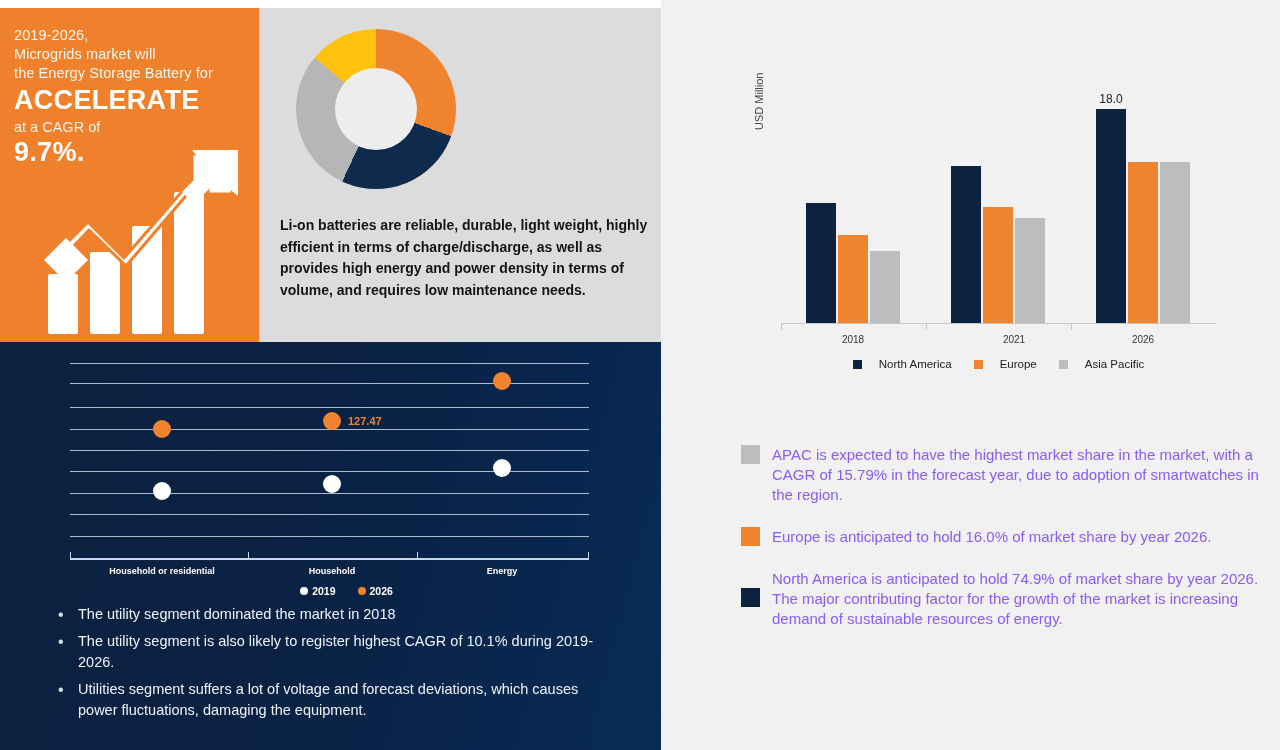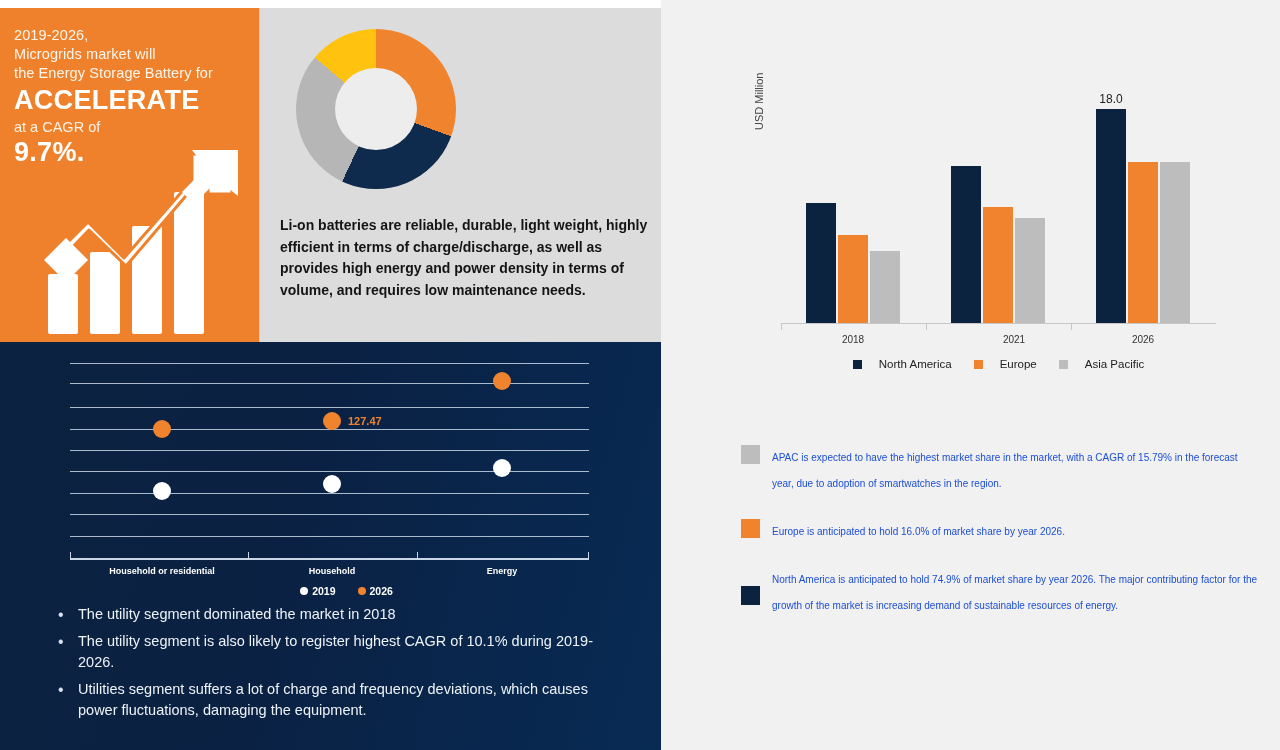--- a/index.html
+++ b/index.html
@@ -197,21 +197,21 @@
     position: absolute; left: 80px; top: 445px; width: 520px;
   }
   .callout { display: flex; margin-bottom: 22px; }
   .callout-swatch {
     width: 19px; height: 19px; flex: 0 0 19px; margin-right: 12px;
   }
   .callout-swatch.gray { background: #BDBDBD; }
   .callout-swatch.orange { background: #F0832E; }
   .callout-swatch.navy { background: #0C2340; }
   .callout-text {
-    color: #1d4ed8; font-size: 10px; line-height: 26px; flex: 1;
+    color: #8b5cf6; font-size: 15px; line-height: 20px; flex: 1;
   }
   .callout.c3 .callout-swatch { margin-top: 19px; }
 </style>
 </head>
 <body>
 
 <div id="page">
 
   <div id="left-col">
 
@@ -284,21 +284,21 @@
           <div class="bullet-row">
             <span class="bullet-dot">•</span>
             <span class="bullet-text">The utility segment dominated the market in 2018</span>
           </div>
           <div class="bullet-row">
             <span class="bullet-dot">•</span>
             <span class="bullet-text">The utility segment is also likely to register highest CAGR of 10.1% during 2019-2026.</span>
           </div>
           <div class="bullet-row">
             <span class="bullet-dot">•</span>
-            <span class="bullet-text">Utilities segment suffers a lot of charge and frequency deviations, which causes power fluctuations, damaging the equipment.</span>
+            <span class="bullet-text">Utilities segment suffers a lot of voltage and forecast deviations, which causes power fluctuations, damaging the equipment.</span>
           </div>
         </div>
     </div>
   </div>
 
   <div id="right-col">
 
     <div id="barchart">
       <div id="y-axis-title">USD Million</div>
       <div id="plot-area">

